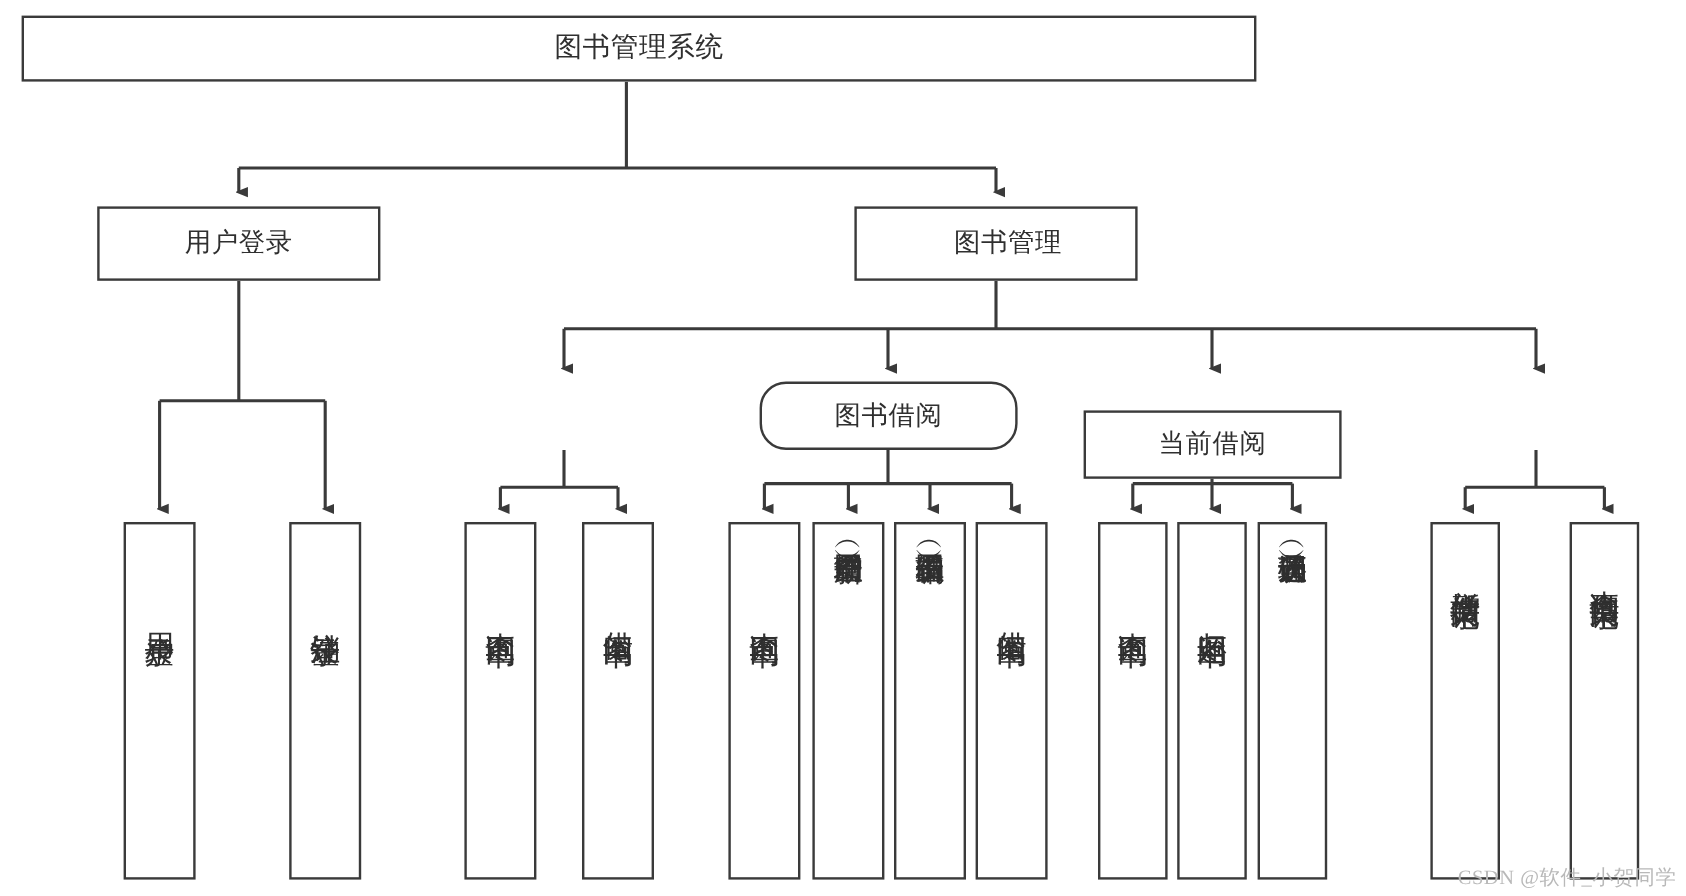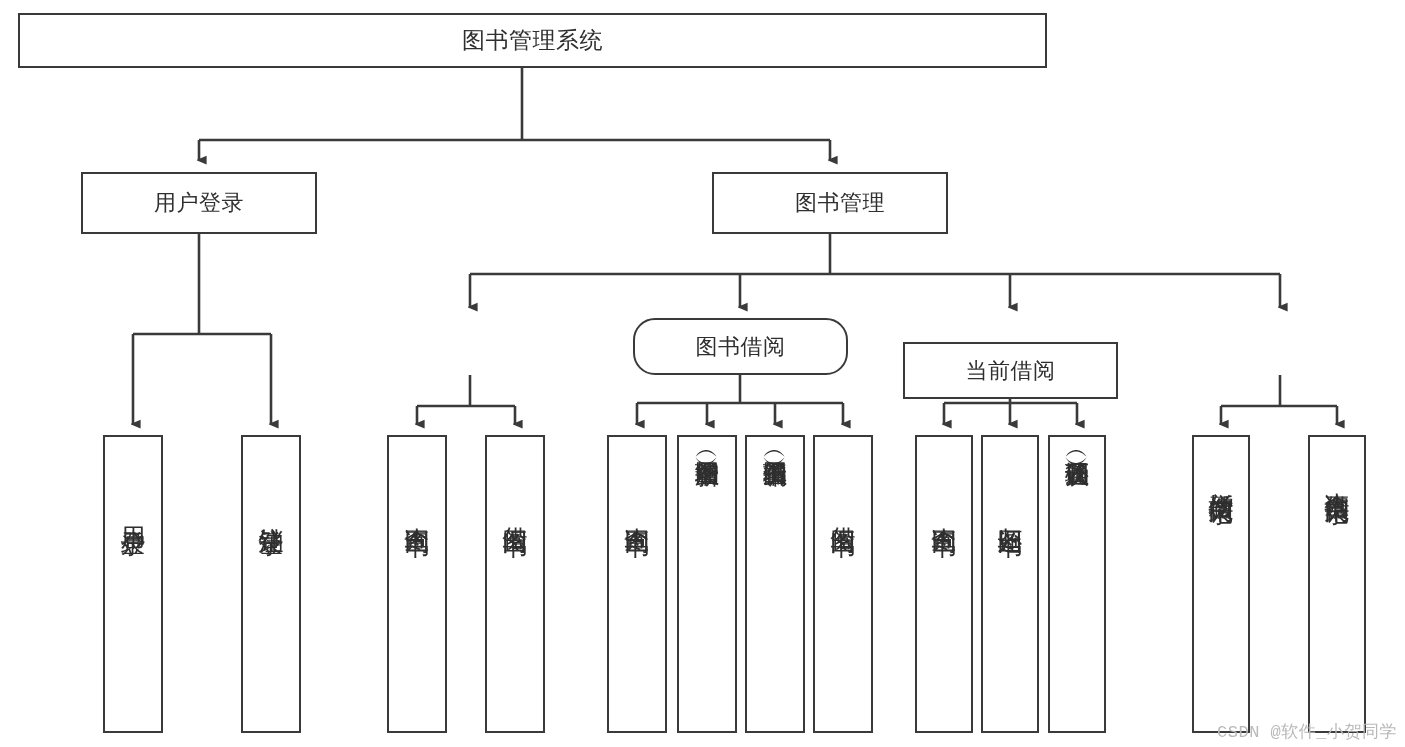--- a/index.html
+++ b/index.html
@@ -65,21 +65,21 @@
     letter-spacing:0px;
   }
   .watermark{
     position:absolute;
     right:8px;bottom:4px;
     font-size:17px;
     color:#b9b9b9;
     letter-spacing:0.5px;
     z-index:3;
     white-space:nowrap;
-    font-family:Liberation Mono, monospace;
+    font-family:Liberation Serif, serif;
   }
 </style>
 </head>
 <body>
 
 <div id="diagram">
 
   <svg id="edges" viewBox="0 0 1405 747" xmlns="http://www.w3.org/2000/svg">
     <defs>
       <marker id="arrow" markerWidth="10" markerHeight="10" refX="4.6" refY="7.6" orient="auto" markerUnits="userSpaceOnUse">

